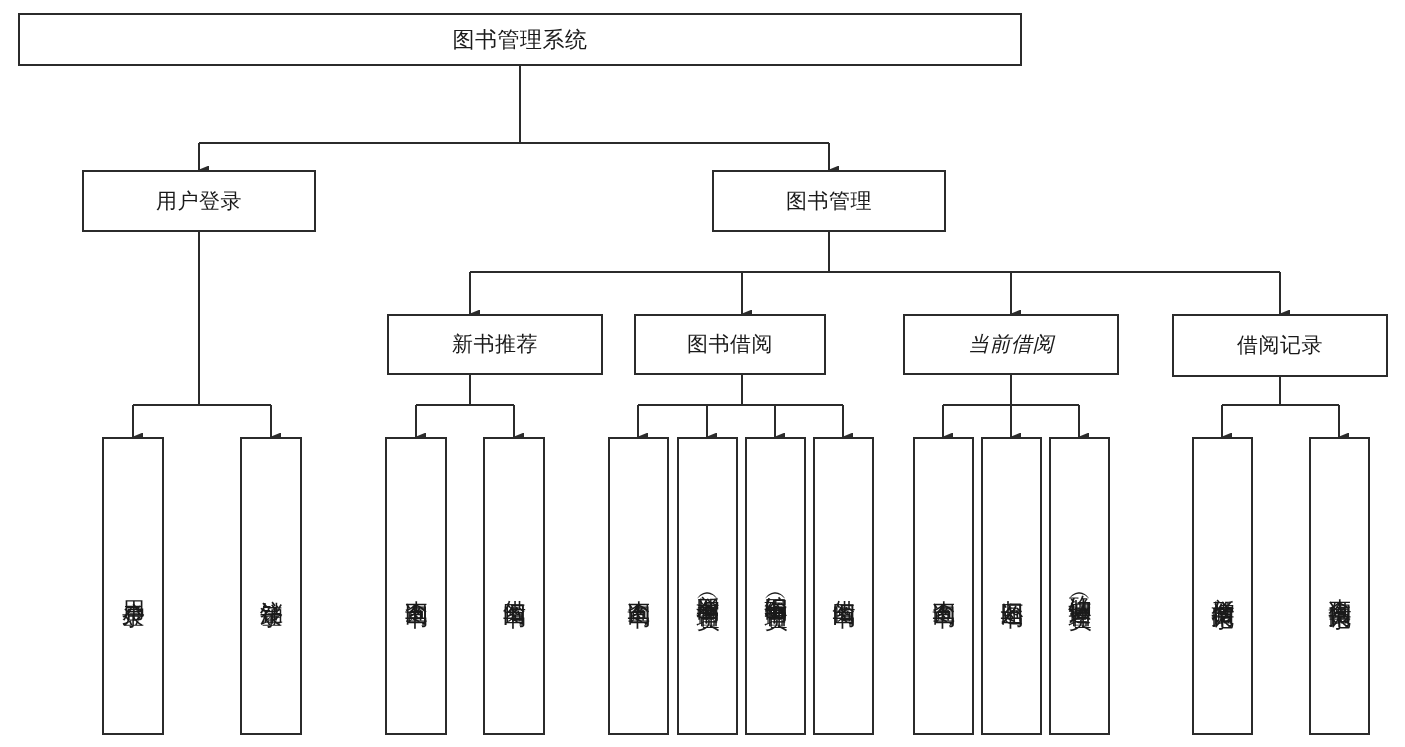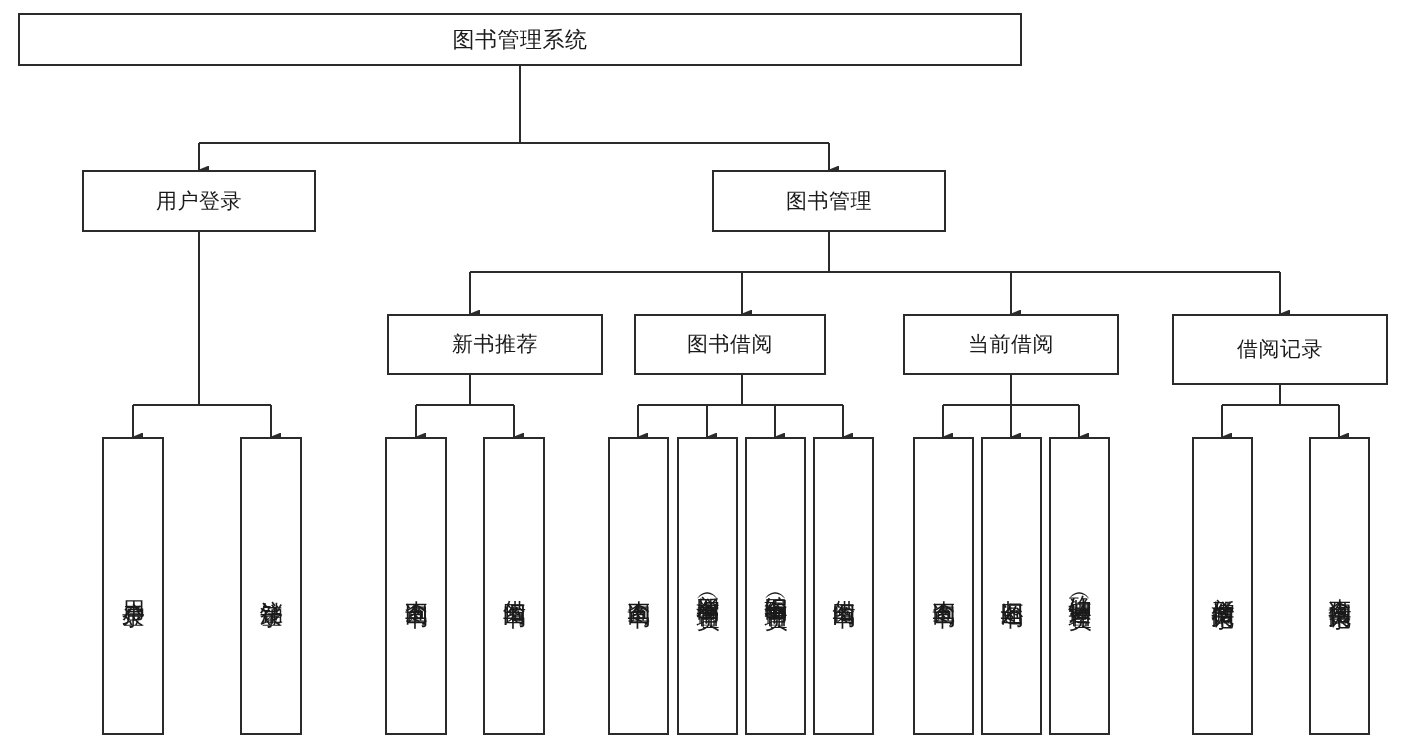--- a/index.html
+++ b/index.html
@@ -139,24 +139,24 @@
   <div class="node horiz" style="left:712px; top:170px; width:234px; height:62px;">
     <span class="node-label">图书管理</span>
   </div>
 
   <div class="node horiz" style="left:362px; top:314px; width:216px; height:61px;margin-left:25px;">
     <span class="node-label">新书推荐</span>
   </div>
   <div class="node horiz" style="left:634px; top:314px; width:192px; height:61px;">
     <span class="node-label">图书借阅</span>
   </div>
-  <div class="node horiz" style="left:903px; top:314px; width:216px; height:61px;">
+  <div class="node horiz" style="left:903px; top:314px; width:216px; height:61px;font-style:italic;">
     <span class="node-label">当前借阅</span>
   </div>
-  <div class="node horiz" style="left:1172px; top:314px; width:216px; height:71px;">
+  <div class="node horiz" style="left:1172px; top:314px; width:216px; height:63px;">
     <span class="node-label">借阅记录</span>
   </div>
 
   <div class="node vert" style="left:102px; top:437px; width:62px; height:298px;">
     <span class="node-label">用户登录</span>
   </div>
   <div class="node vert" style="left:240px; top:437px; width:62px; height:298px;">
     <span class="node-label">注销登录</span>
   </div>
 

